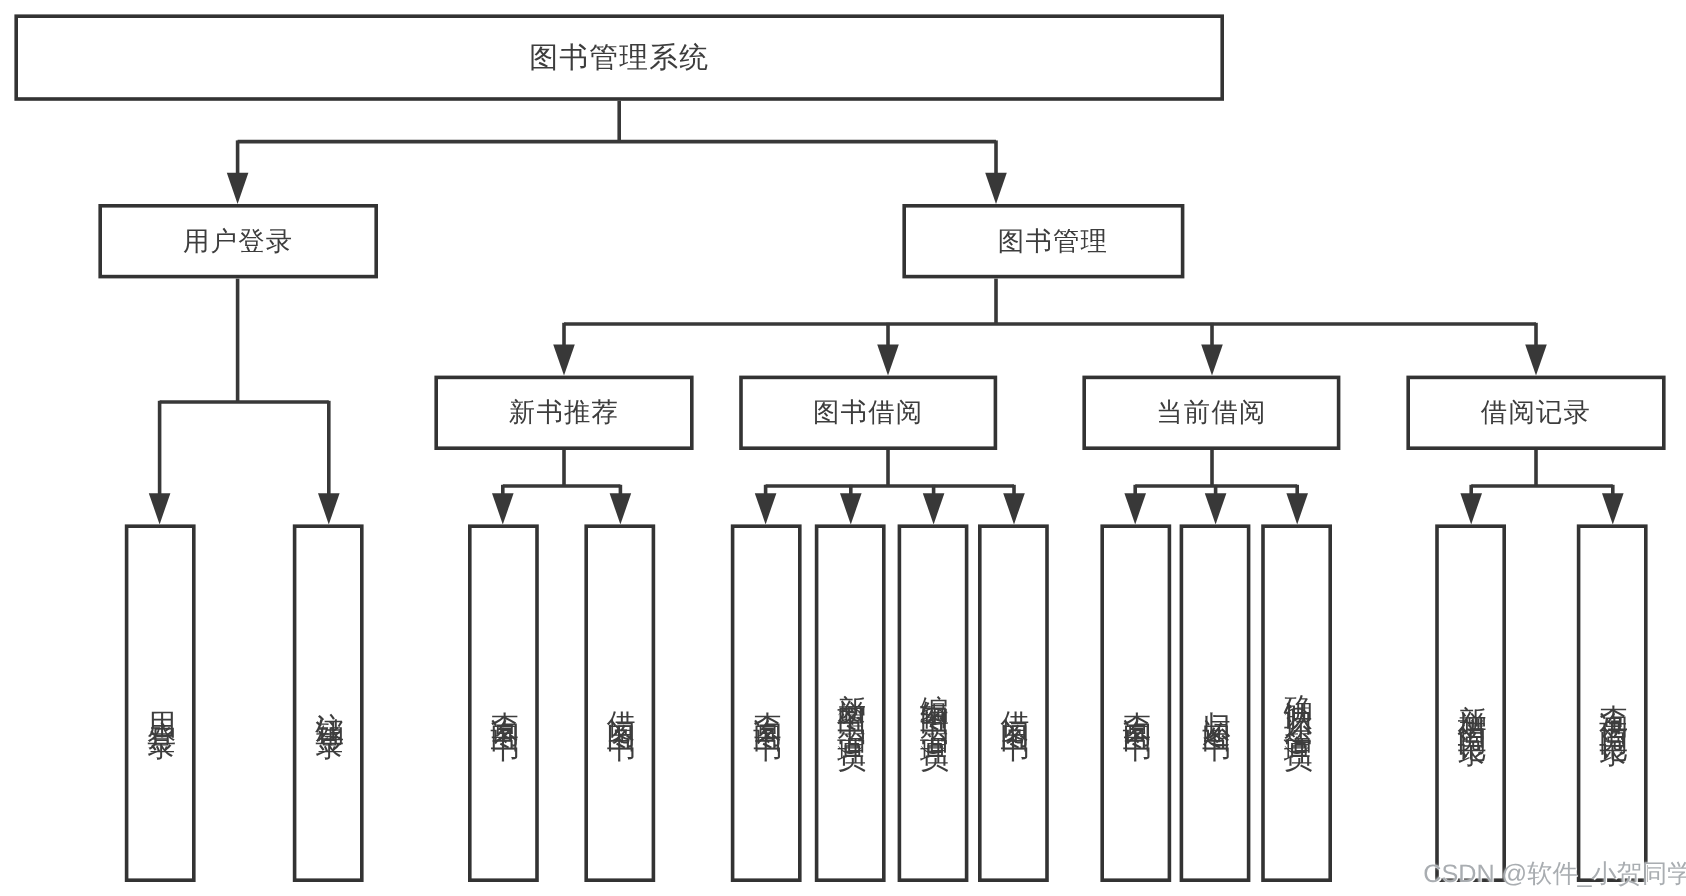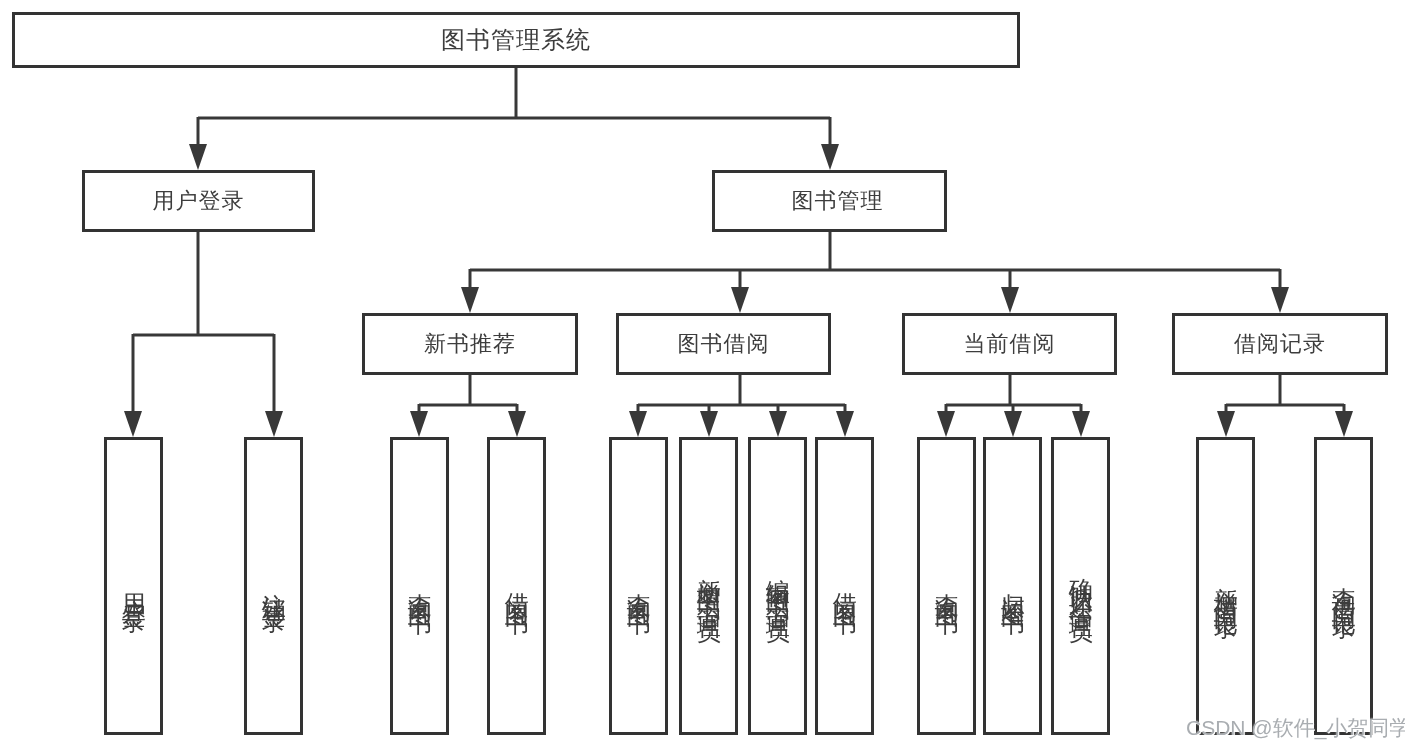--- a/index.html
+++ b/index.html
@@ -24,24 +24,24 @@
   .v-box{width:59px;top:437px;height:298px;}
   .vtext{
     writing-mode:vertical-rl;
     text-orientation:mixed;
     font-size:24px;
     letter-spacing:6px;
     line-height:1.1;
     white-space:nowrap;
   }
   
-  #n-root{left:12px;top:12px;width:1008px;height:56px;}
+  #n-root{left:12px;top:12px;width:1008px;height:72px;}
   
   #n-userlogin{left:82px;top:170px;width:233px;height:62px;}
-  #n-bookmgmt{left:712px;top:170px;width:235px;height:62px;padding-left:16px;}
+  #n-bookmgmt{left:752px;top:170px;width:235px;height:62px;padding-left:16px;}
   
   #n-newbook{left:362px;top:313px;width:216px;height:62px;}
   #n-bookborrow{left:616px;top:313px;width:215px;height:62px;}
   #n-currentborrow{left:902px;top:313px;width:215px;height:62px;}
   #n-borrowrecord{left:1172px;top:313px;width:216px;height:62px;}
   
   #l-1{left:104px;}  #l-2{left:244px;}
   #l-3{left:390px;}  #l-4{left:487px;}
   #l-5{left:609px;}  #l-6{left:679px;}
   #l-7{left:748px;}  #l-8{left:815px;}

